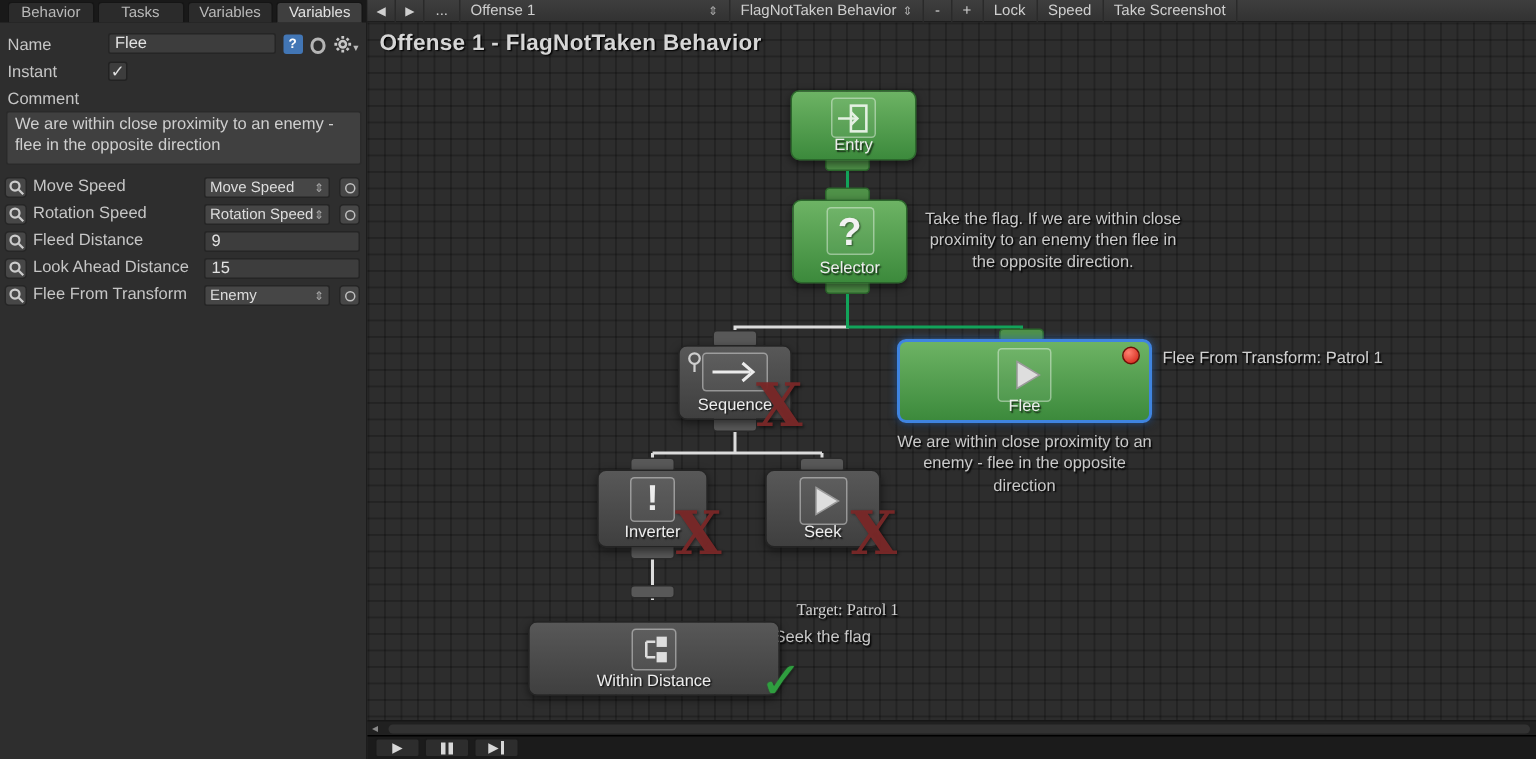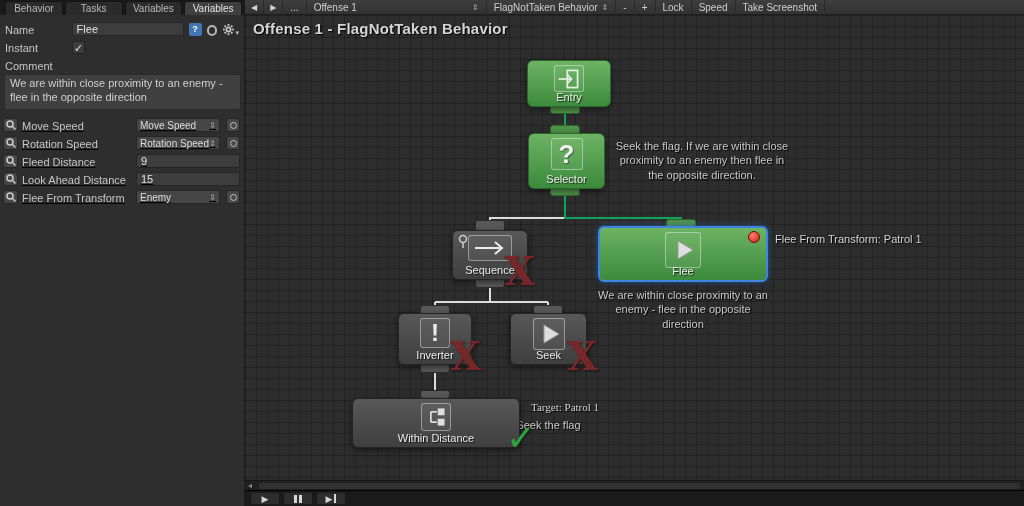--- a/index.html
+++ b/index.html
@@ -19,21 +19,21 @@
   .help-ico{width:13px;height:13px;background:#4276b5;border-radius:2px;color:#fff;font-size:9px;
             font-weight:bold;text-align:center;line-height:13px;margin-left:5px;}
   .round-ico{width:11px;height:11px;border:2px solid #b5b5b5;border-radius:50%;margin-left:5px;}
   .gear-wrap{margin-left:5px;display:flex;align-items:flex-end;}
   .caret{font-size:7px;color:#bbb;margin-left:0px;line-height:6px;}
   .checkbox{width:13px;height:13px;background:#3d3d3d;border:1px solid #222;border-radius:2px;
             color:#e0e0e0;font-size:11px;line-height:12px;text-align:center;}
   #commentbox{display:block;margin:2px 4px 0 4px;width:237px;height:36px;background:#404040;border:1px solid #2a2a2a;
             border-radius:2px;color:#cfcfcf;font-size:11px;line-height:1.25;padding:2px 5px;resize:none;outline:none;}
   #vars{margin-top:8px;}
-  .vrow{display:flex;align-items:flex-end;height:14px;margin:4px 4px 2px 3px;text-decoration:underline;}
+  .vrow{display:flex;align-items:flex-start;height:14px;margin:4px 4px 2px 3px;}
   .vicon{width:15px;height:14px;background:#474747;border:1px solid #262626;border-radius:3px;
          display:flex;align-items:center;justify-content:center;margin-right:4px;}
   .vlbl{font-size:11px;color:#c6c6c6;flex:1;}
   .vselect{width:84px;height:14px;background:#464646;border:1px solid #252525;border-radius:2px;
            display:flex;align-items:center;font-size:10px;color:#ddd;padding:0 3px;}
   .vselect .arr{margin-left:auto;font-size:8px;color:#aaa;}
   .vcircle{width:14px;height:14px;background:#474747;border:1px solid #252525;border-radius:3px;
            display:flex;align-items:center;justify-content:center;margin-left:6px;}
   .vcircle span{display:block;width:7px;height:7px;border:1.5px solid #c0c0c0;border-radius:50%;}
   .vinput{width:104px;}
@@ -260,21 +260,21 @@
       </div>
       <div class="nlabel">Entry</div>
     </div>
 
     <div class="node green" style="left:283px;top:118px;width:77px;height:56px;">
       <div class="iconbox" style="width:32px;height:32px;">
         <span class="glyph-q">?</span>
       </div>
       <div class="nlabel">Selector</div>
     </div>
-    <div class="gcomment" style="left:366px;top:124px;width:182px;">Seek the flag. If we are within close proximity to an enemy then flee in the opposite direction.</div>
+    <div class="gcomment" style="left:366px;top:124px;width:182px;">Take the flag. If we are within close proximity to an enemy then flee in the opposite direction.</div>
 
     <div class="node gray" style="left:207px;top:215px;width:76px;height:50px;">
       <span class="abort-ico">
         <svg width="12" height="15">
             <circle cx="6" cy="5" r="3.5" fill="none" stroke="#cfcfcf" stroke-width="1.5"></circle>
             <line x1="6" y1="8.5" x2="6" y2="14" stroke="#cfcfcf" stroke-width="1.5"></line>
           </svg>
       </span>
       <div class="iconbox" style="width:44px;height:26px;">
         <svg width="36" height="18">
@@ -310,21 +310,21 @@
       <div class="iconbox" style="width:32px;height:32px;">
         <svg width="26" height="26">
             <polygon points="8,4 23,13 8,22" fill="#dedede" stroke="#9a9a9a" stroke-width="1"></polygon>
           </svg>
       </div>
       <div class="nlabel">Seek</div>
       <span class="fail-x" style="right:-12px;bottom:-12px;">X</span>
     </div>
     <div class="gcomment" style="left:246px;top:357px;width:115px;margin-top:46px;">Seek the flag</div>
 
-    <div class="node gray" style="left:107px;top:383px;width:168px;height:50px;text-decoration:underline;">
+    <div class="node gray" style="left:107px;top:399px;width:168px;height:50px;text-decoration:underline;">
       <div class="iconbox" style="width:30px;height:28px;">
         <svg width="24" height="24" viewBox="0 0 28 28">
           <line x1="8" y1="8" x2="8" y2="20" stroke="#dedede" stroke-width="2"></line>
           <line x1="8" y1="8" x2="15" y2="8" stroke="#dedede" stroke-width="2"></line>
           <line x1="8" y1="20" x2="15" y2="20" stroke="#dedede" stroke-width="2"></line>
           <rect x="16" y="4" width="8" height="8" fill="#dedede"></rect>
           <rect x="16" y="16" width="8" height="8" fill="#dedede"></rect>
         </svg>
       </div>
       <div class="nlabel">Within Distance</div>

